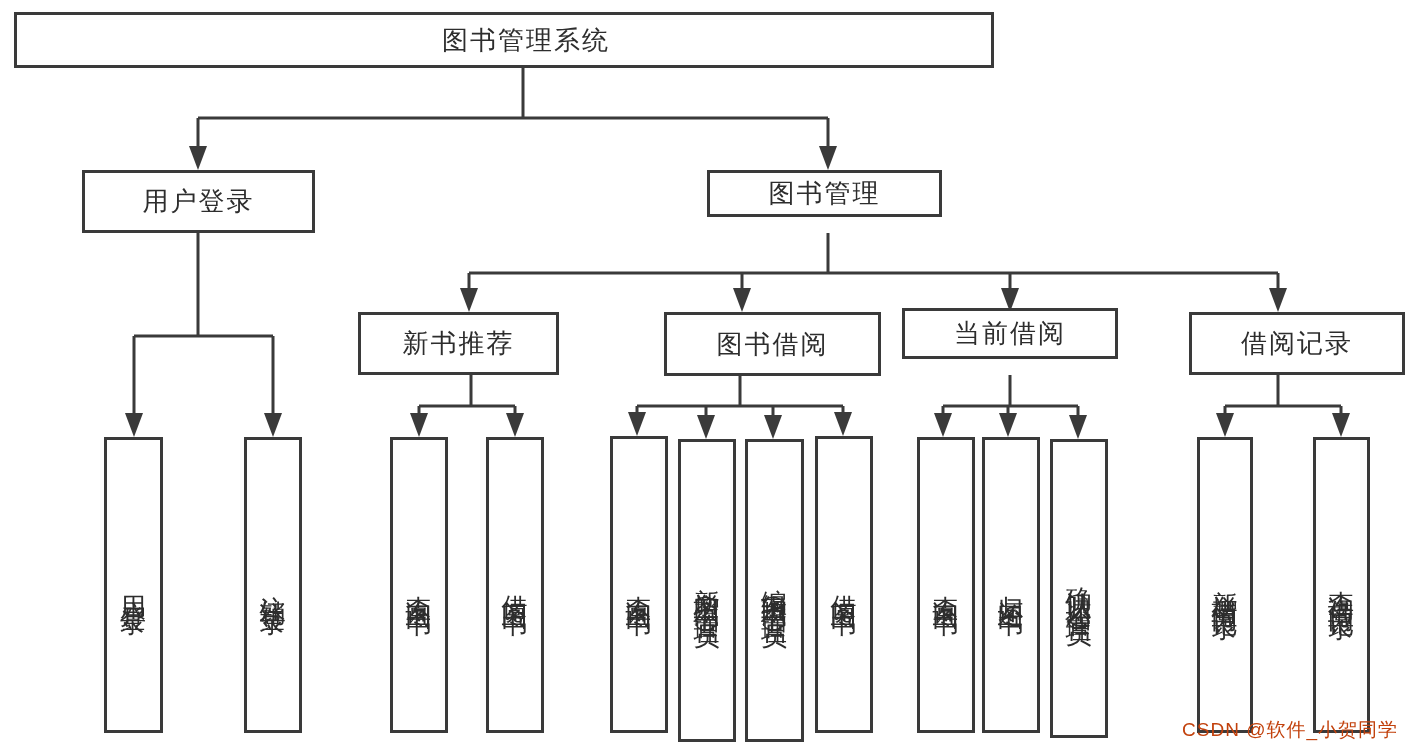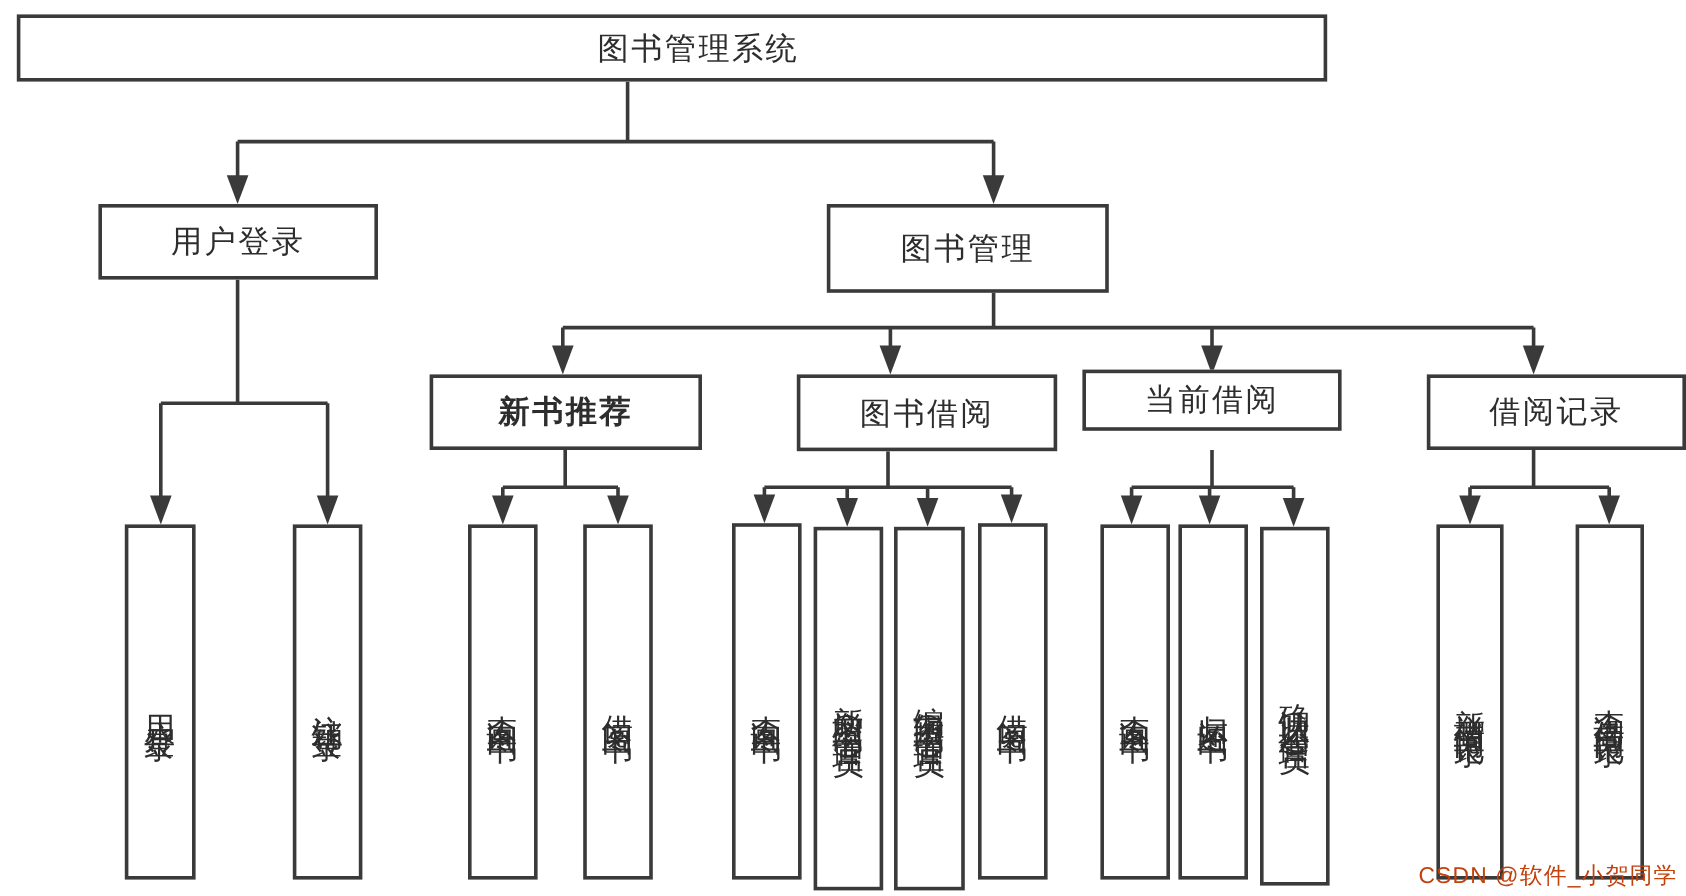--- a/index.html
+++ b/index.html
@@ -36,24 +36,24 @@
     z-index: 2;
   }
   .leaf {
     writing-mode: vertical-rl;
     text-orientation: mixed;
     letter-spacing: 5px;
     line-height: 1;
     white-space: normal;
   }
   
-  .n-root      { left: 14px;   top: 12px;  width: 1092px; height: 56px; padding-left: 44px; }
+  .n-root      { left: 14px;   top: 12px;  width: 980px; height: 56px; padding-left: 44px; }
   .n-login     { left: 82px;   top: 170px; width: 233px;  height: 63px; }
-  .n-mgmt      { left: 689px;  top: 170px; width: 235px;  height: 74px; }
-  .n-newrec    { left: 358px;  top: 312px; width: 227px;  height: 63px; font-weight: bold; }
+  .n-mgmt      { left: 707px;  top: 170px; width: 235px;  height: 47px; }
+  .n-newrec    { left: 358px;  top: 312px; width: 201px;  height: 63px; }
   .n-borrow    { left: 632px;  top: 312px; width: 217px;  height: 64px; margin-left: 32px; }
   .n-current   { left: 902px;  top: 308px; width: 216px;  height: 51px; }
   .n-records   { left: 1173px; top: 312px; width: 216px;  height: 63px; margin-left: 16px; }
   
   .lf-1  { left: 104px;  top: 437px; width: 59px; height: 296px; }
   .lf-2  { left: 244px;  top: 437px; width: 58px; height: 296px; }
   .lf-3  { left: 390px;  top: 437px; width: 58px; height: 296px; }
   .lf-4  { left: 486px;  top: 437px; width: 58px; height: 296px; }
   .lf-5  { left: 610px;  top: 436px; width: 58px; height: 297px; }
   .lf-6  { left: 678px;  top: 439px; width: 58px; height: 303px; }

